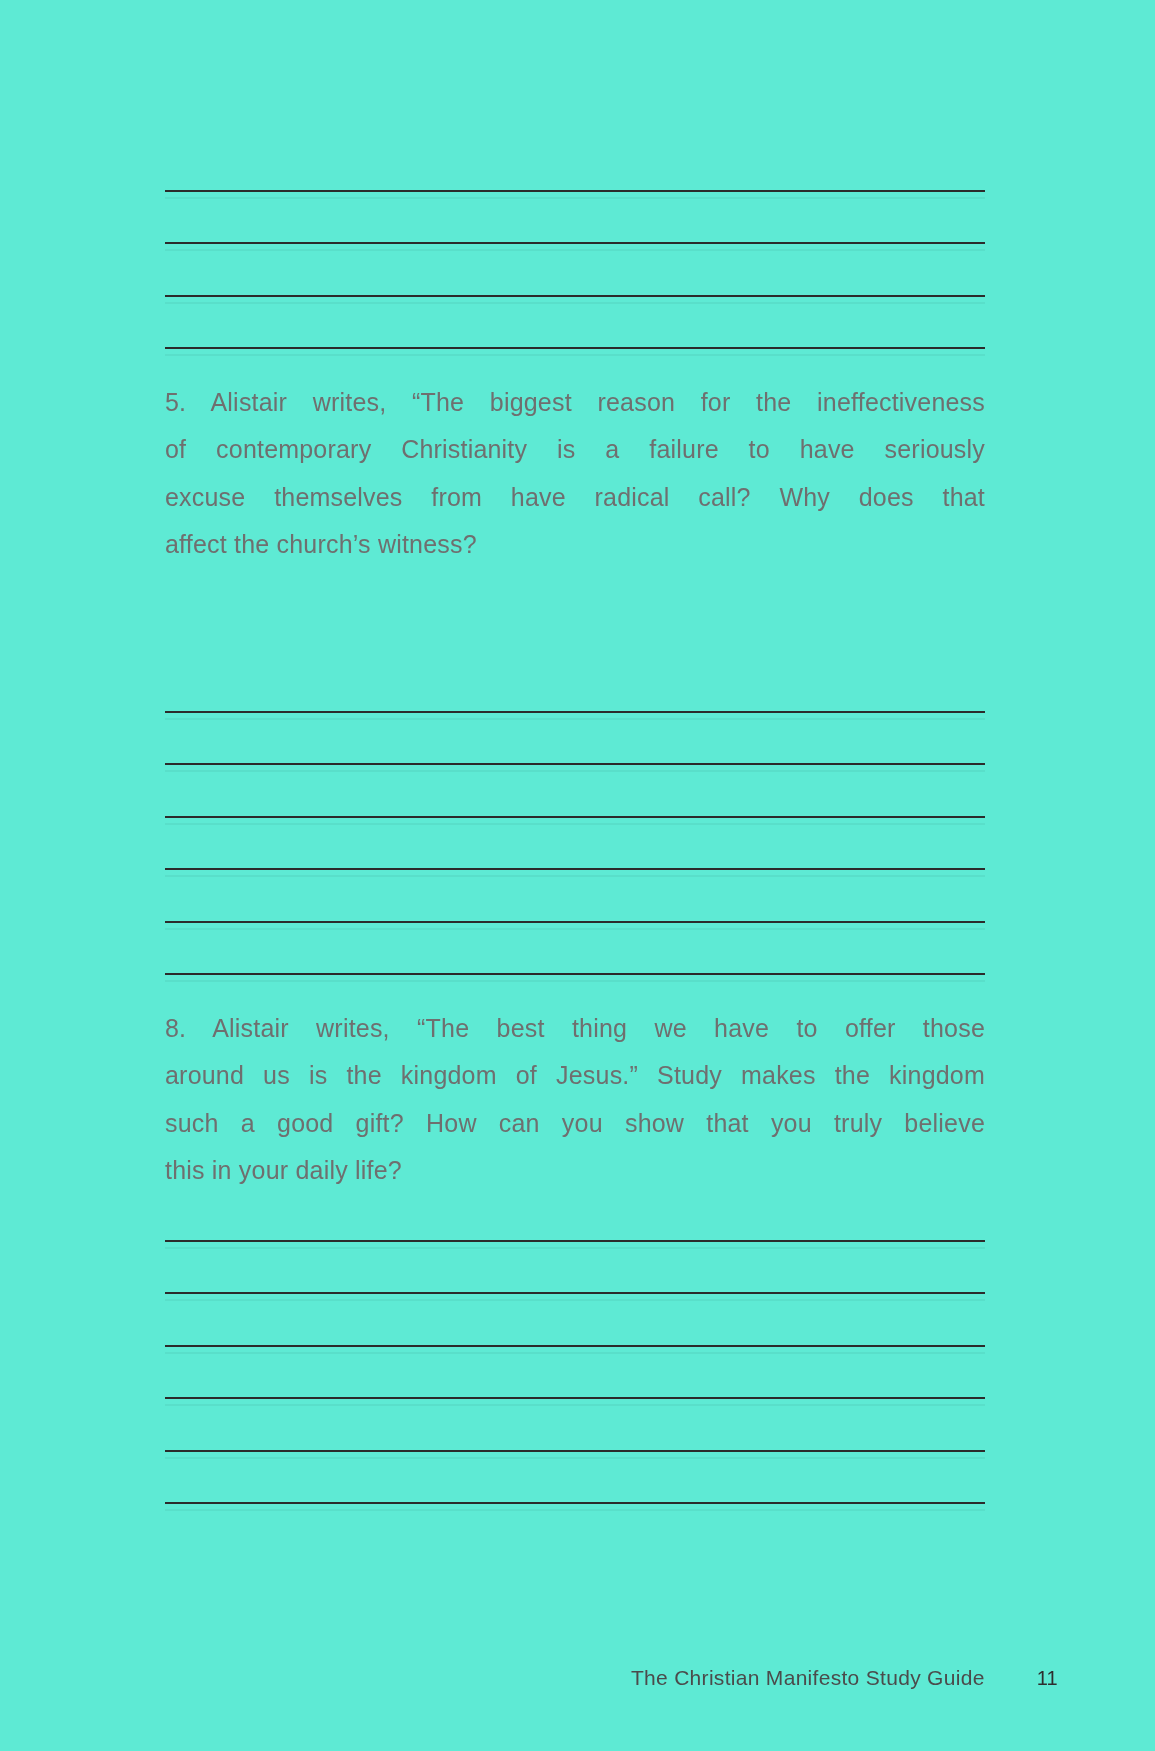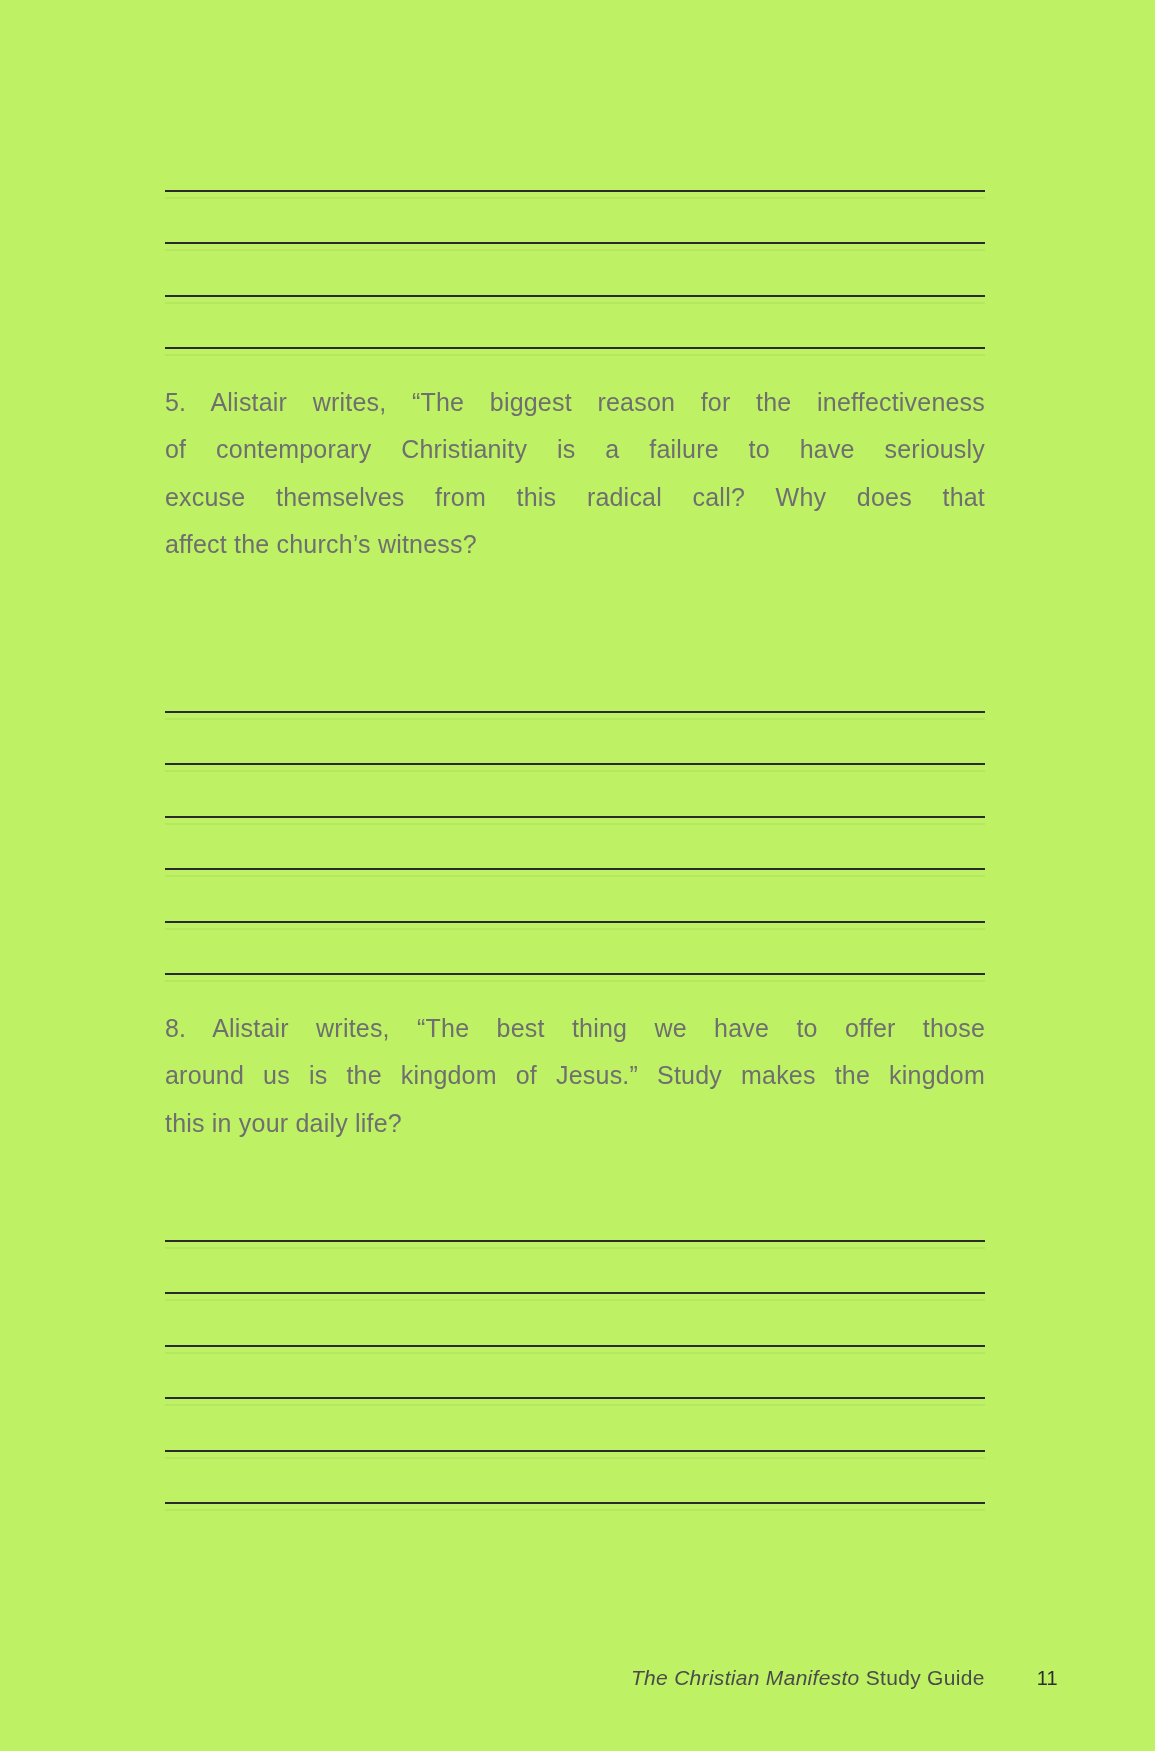--- a/index.html
+++ b/index.html
@@ -4,21 +4,21 @@
 <style>
   html, body {
     margin: 0;
     padding: 0;
     background: #ffffff;
   }
   .page {
     position: relative;
     width: 1155px;
     height: 1751px;
-    background: #bef264;
+    background: #5eead4;
     font-family: "Liberation Sans", "DejaVu Sans", sans-serif;
     overflow: hidden;
   }
   
   .rule-group {
     position: absolute;
     left: 165px;
     width: 820px;
   }
   .rule {
@@ -57,21 +57,21 @@
     display: flex;
     justify-content: flex-end;
     align-items: baseline;
     gap: 52px;
     font-size: 21px;
     color: #4b4b4b;
     font-weight: 300;
     letter-spacing: 0.3px;
   }
   .footer-title { white-space: nowrap; }
-  .footer-title .book { font-style: italic; }
+  .footer-title .book { }
   .footer-title .guide { font-style: normal; text-align: center; }
   .page-num {
     color: #2e2e2e;
     font-size: 20px;
     margin-top: 22px;
   }
 </style>
 </head>
 <body>
 
@@ -80,36 +80,37 @@
   <div class="rule-group" style="top:190px">
     <div class="rule"></div>
     <div class="rule"></div>
     <div class="rule"></div>
     <div class="rule"></div>
   </div>
 
   <div class="question" style="top:379px">
     <div class="qline">5. Alistair writes, “The biggest reason for the ineffectiveness</div>
     <div class="qline">of contemporary Christianity is a failure to have seriously</div>
-    <div class="qline">excuse themselves from this radical call? Why does that</div>
+    <div class="qline">excuse themselves from have radical call? Why does that</div>
     <div class="qline last">affect the church’s witness?</div>
   </div>
 
   <div class="rule-group" style="top:711px">
     <div class="rule"></div>
     <div class="rule"></div>
     <div class="rule"></div>
     <div class="rule"></div>
     <div class="rule"></div>
     <div class="rule"></div>
   </div>
 
   <div class="question" style="top:1005px">
     <div class="qline">8. Alistair writes, “The best thing we have to offer those</div>
     <div class="qline">around us is the kingdom of Jesus.” Study makes the kingdom</div>
+    <div class="qline">such a good gift? How can you show that you truly believe</div>
     <div class="qline last">this in your daily life?</div>
   </div>
 
   <div class="rule-group" style="top:1240px">
     <div class="rule"></div>
     <div class="rule"></div>
     <div class="rule"></div>
     <div class="rule"></div>
     <div class="rule"></div>
     <div class="rule"></div>

